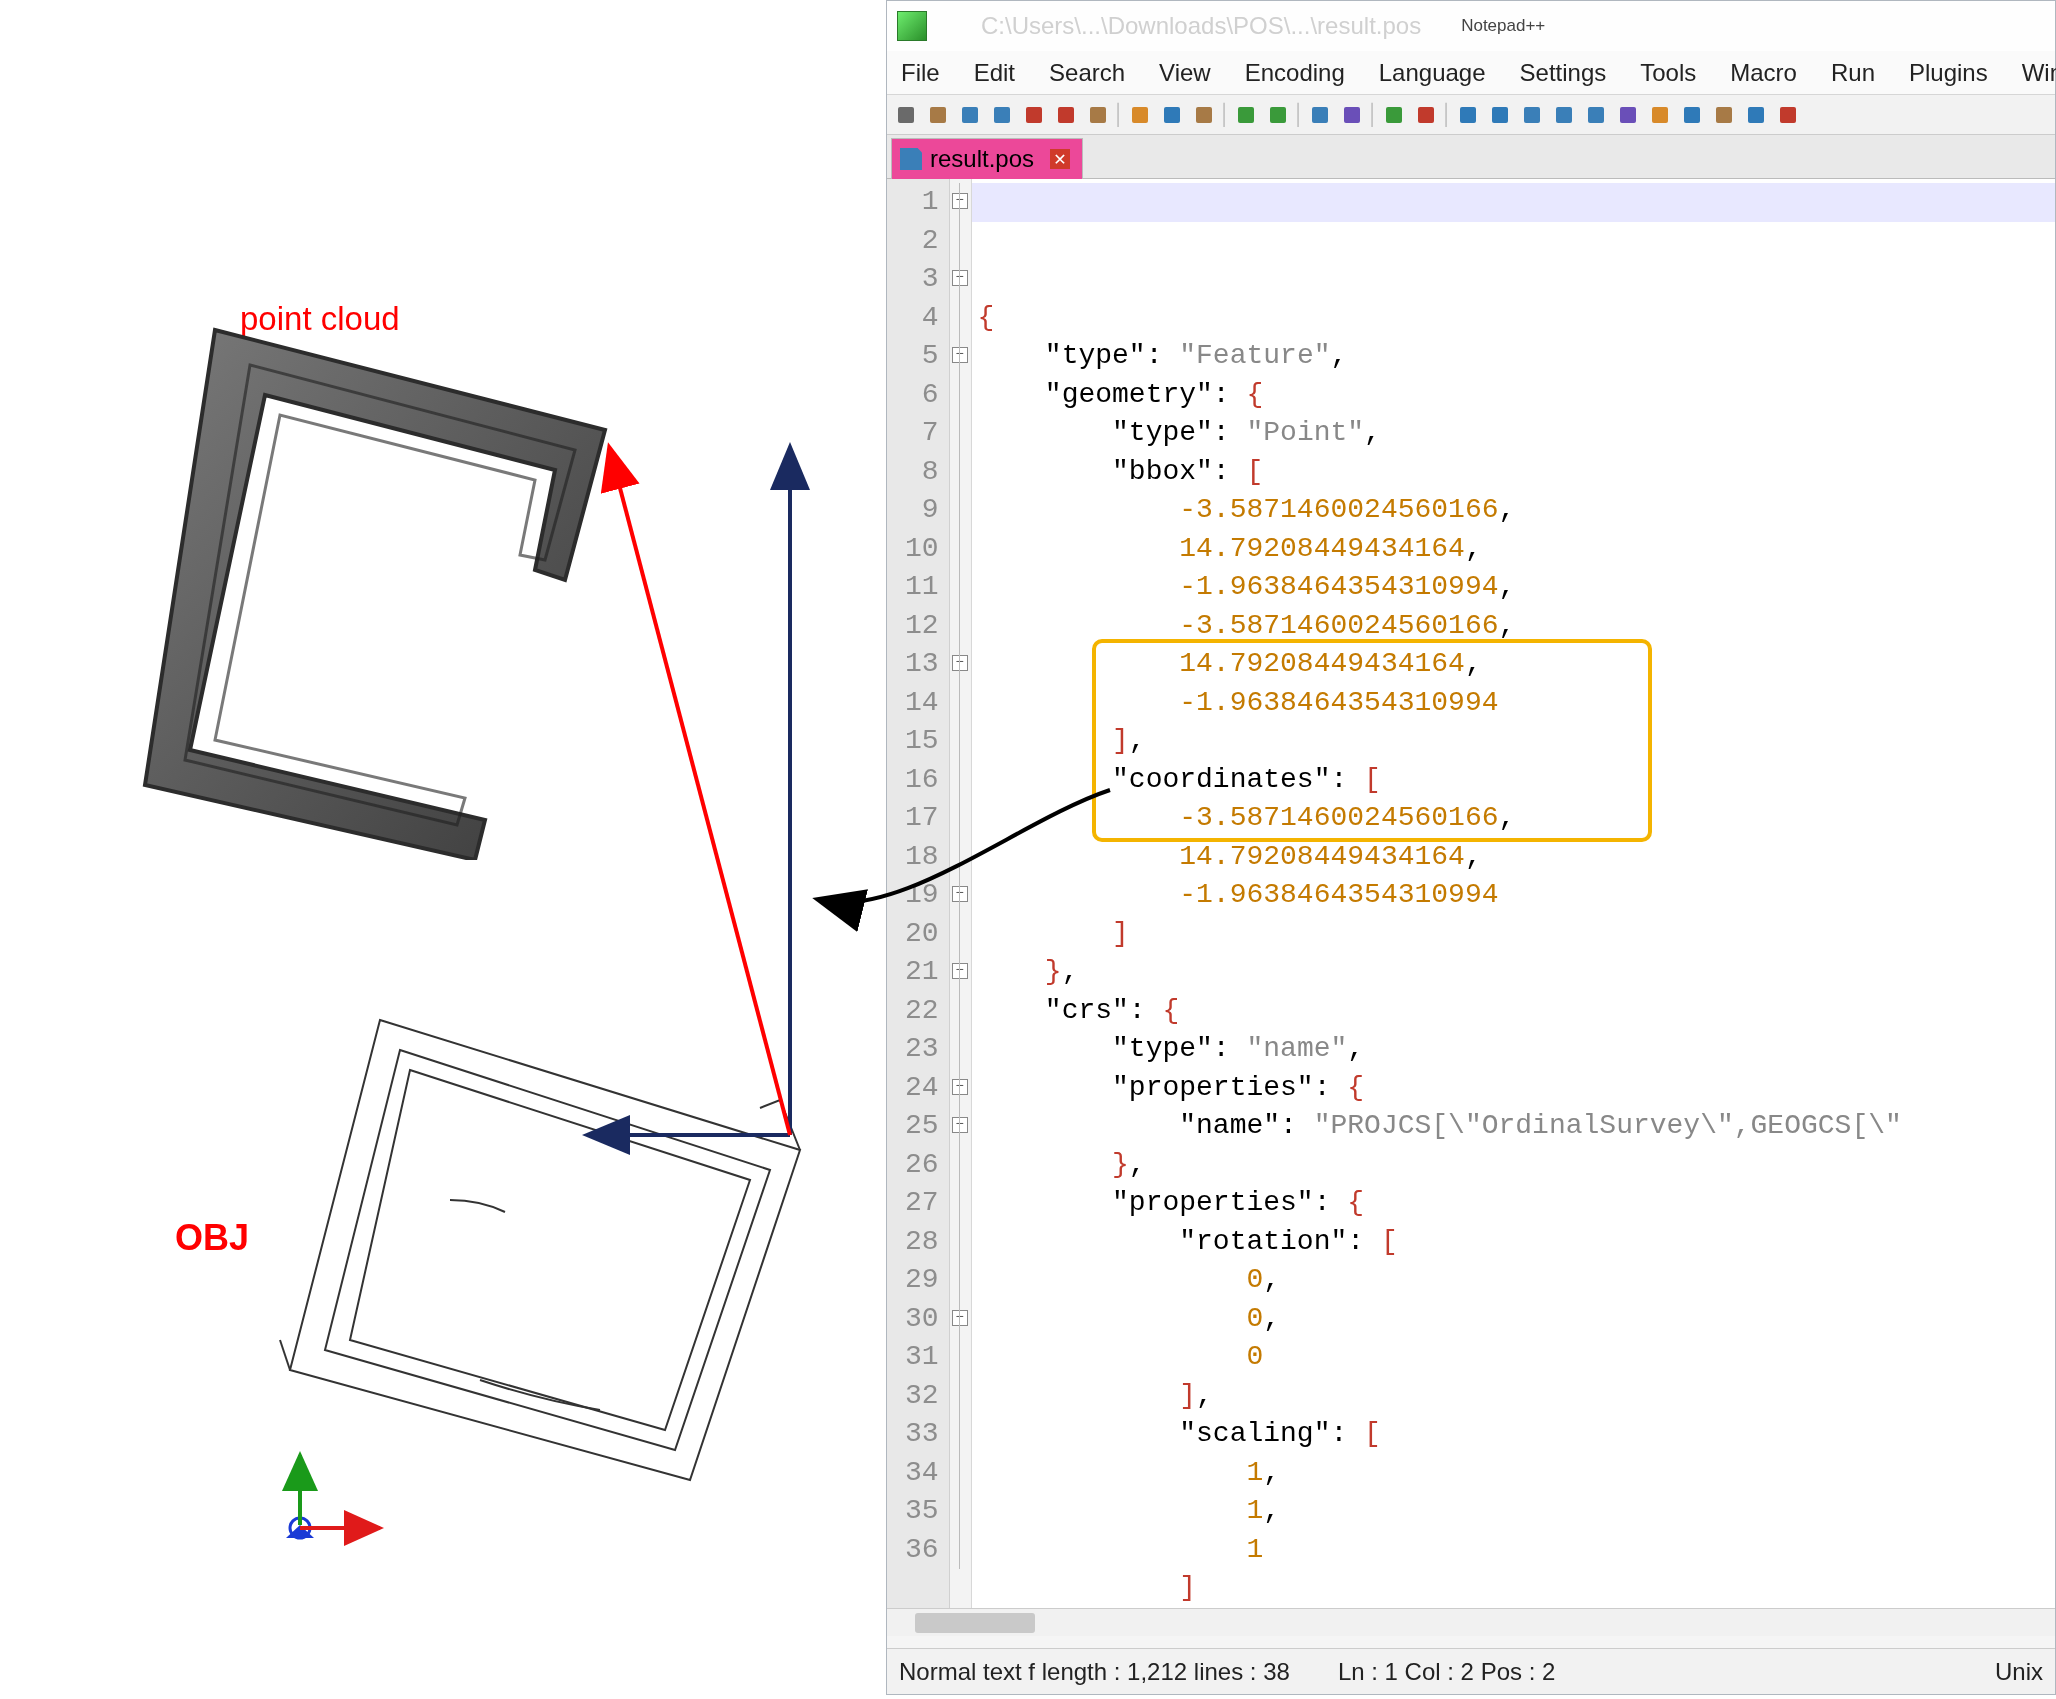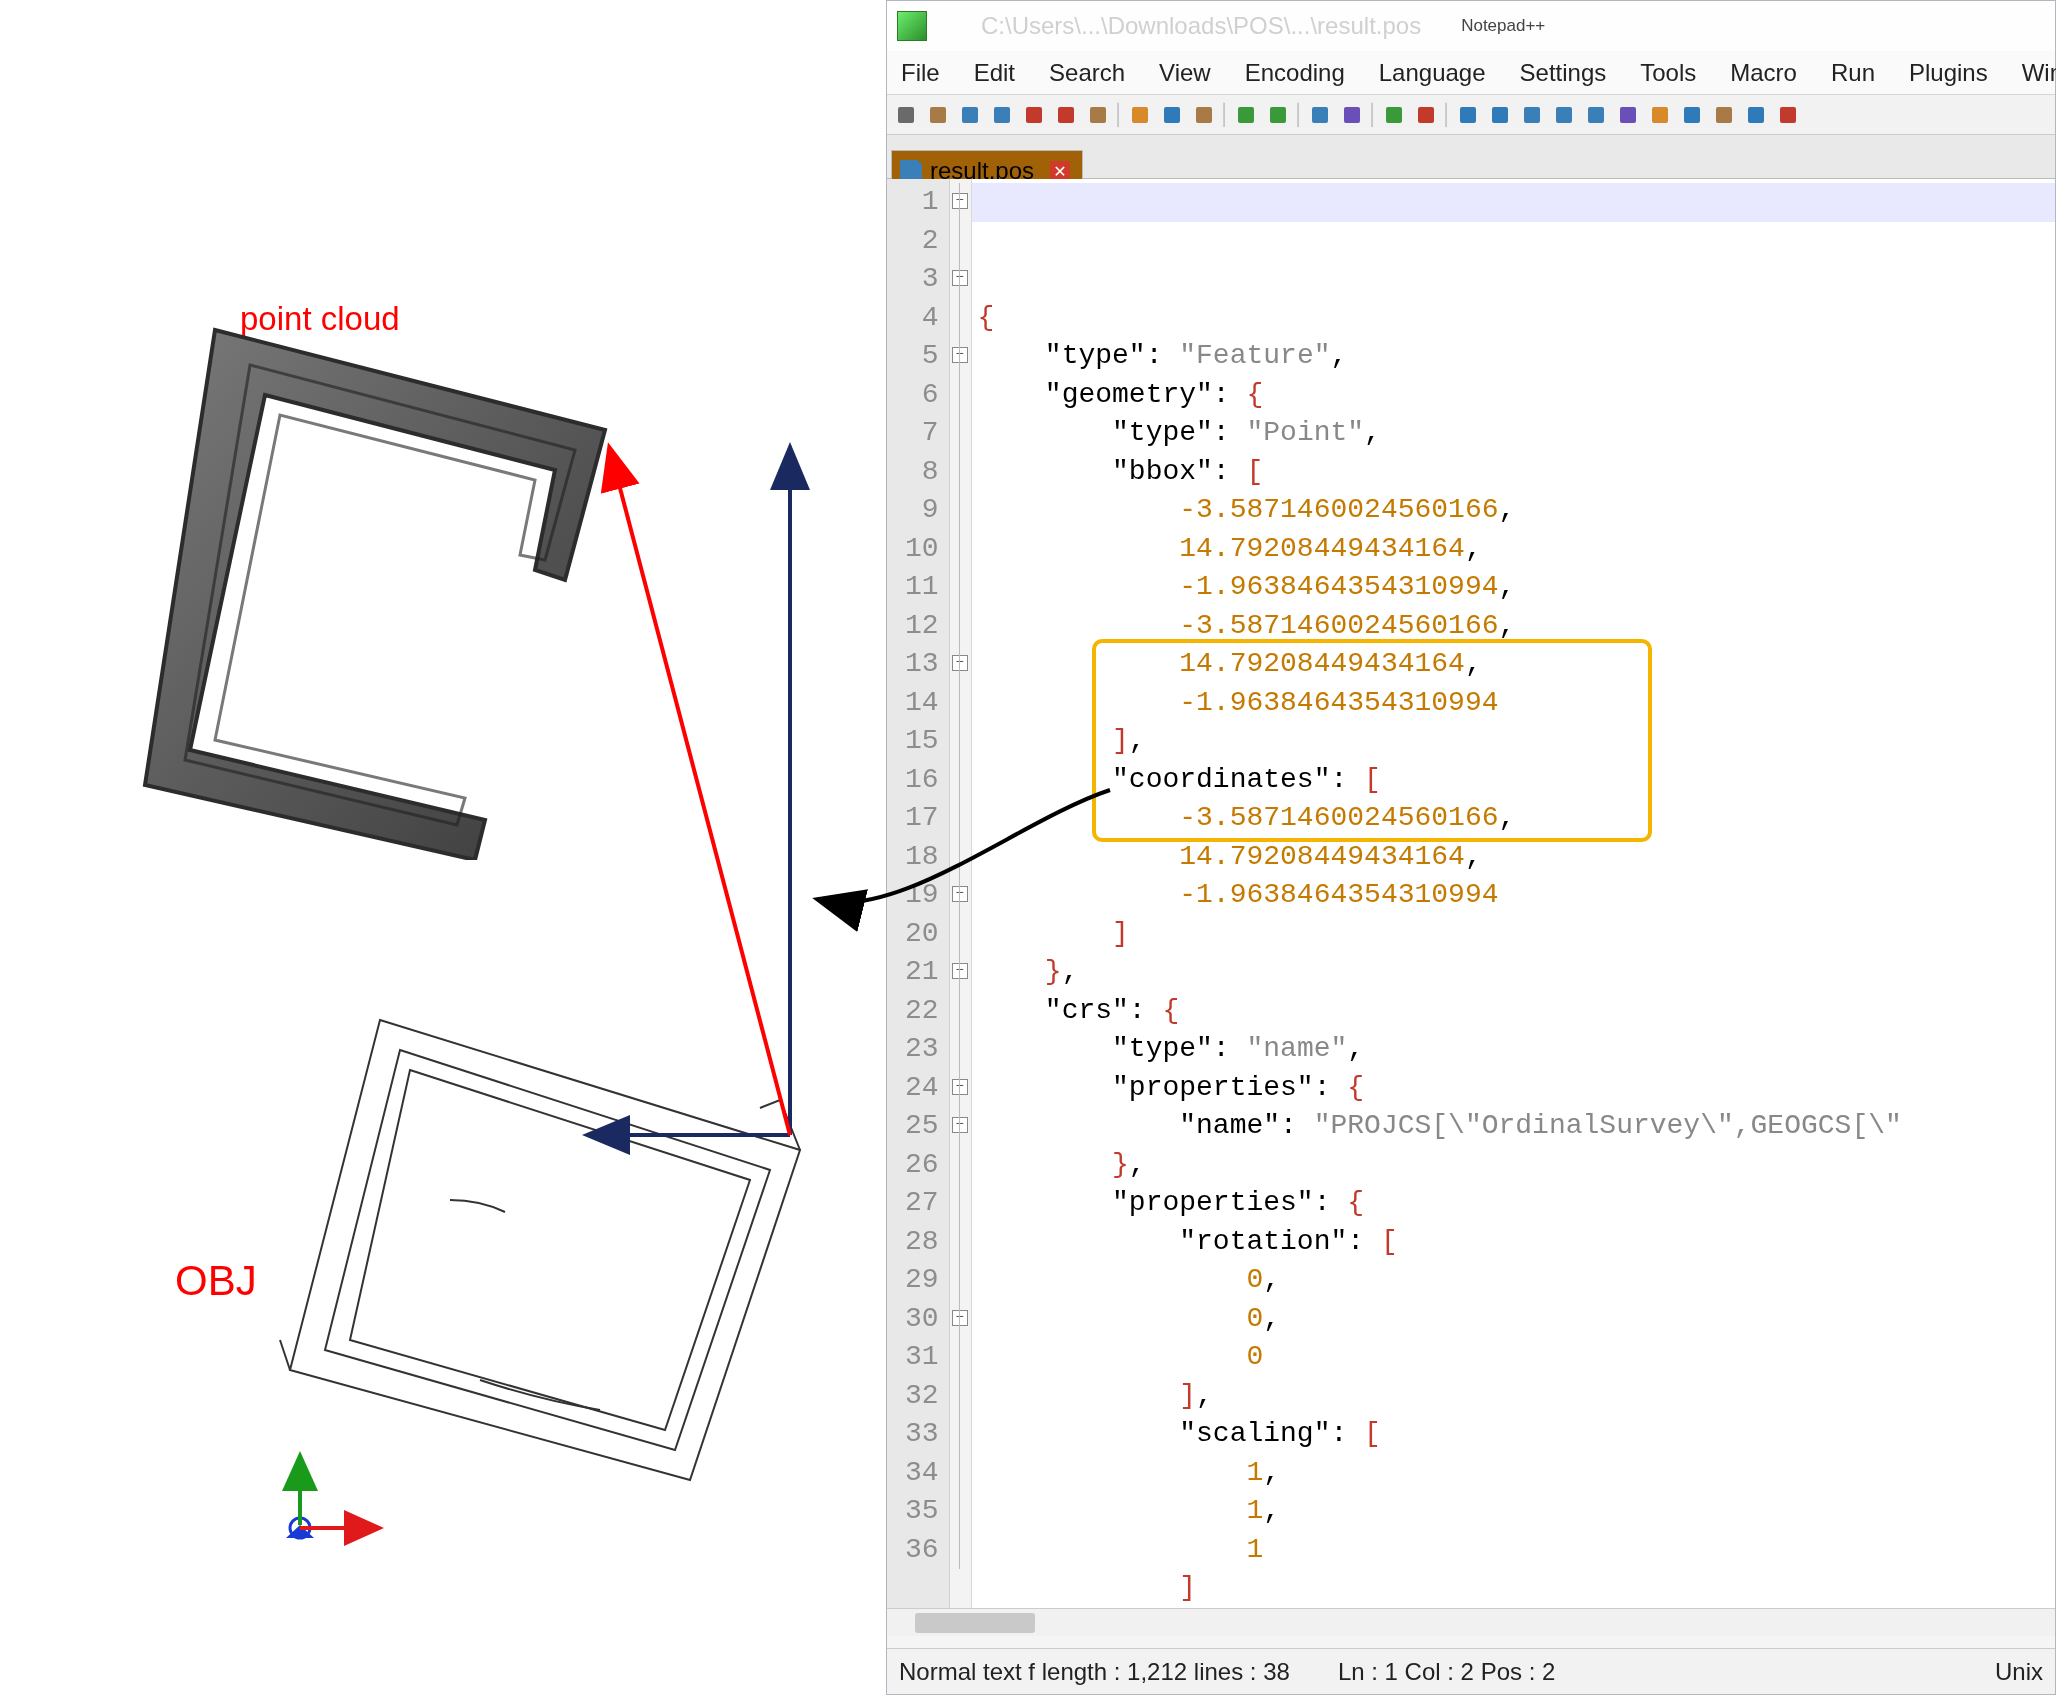--- a/index.html
+++ b/index.html
@@ -18,22 +18,22 @@
     left: 0; top: 0;
     width: 880px; height: 1699px;
     background: #fff;
   }
   .viewport svg { position: absolute; }
   .cloud-label {
     position: absolute; left: 240px; top: 300px;
     color: #ff0000; font-size: 33px;
   }
   .obj-label {
-    position: absolute; left: 175px; top: 1257px;
-    color: #ff0000; font-size: 42px;
+    position: absolute; left: 175px; top: 1217px;
+    color: #ff0000; font-size: 36px; font-weight: bold;
   }
 
   
   .npp {
     position: absolute;
     left: 886px; top: 0;
     width: 1170px; height: 1695px;
     border: 1px solid #b0b7bf;
     background: #f5f5f5;
     display: flex;
@@ -102,27 +102,27 @@
   .tabbar {
     height: 44px;
     background: #e9e9e9;
     display: flex;
     align-items: flex-end;
     padding-left: 4px;
     border-bottom: 1px solid #bbb;
   }
   .tab {
     display: flex; align-items: center; gap: 8px;
-    background: #a16207;
+    background: #ec4899;
     border: 1px solid #bbb;
     border-bottom: none;
     padding: 6px 12px 6px 8px;
     font-size: 24px;
     position: relative;
-    top: 13px;
+    top: 1px;
   }
   .tab .save-ico {
     width: 22px; height: 22px;
     background: #3a7fb8;
     clip-path: polygon(0 0, 80% 0, 100% 20%, 100% 100%, 0 100%);
   }
   .tab .close {
     width: 20px; height: 20px;
     background: #d03a2a;
     color: #fff;

